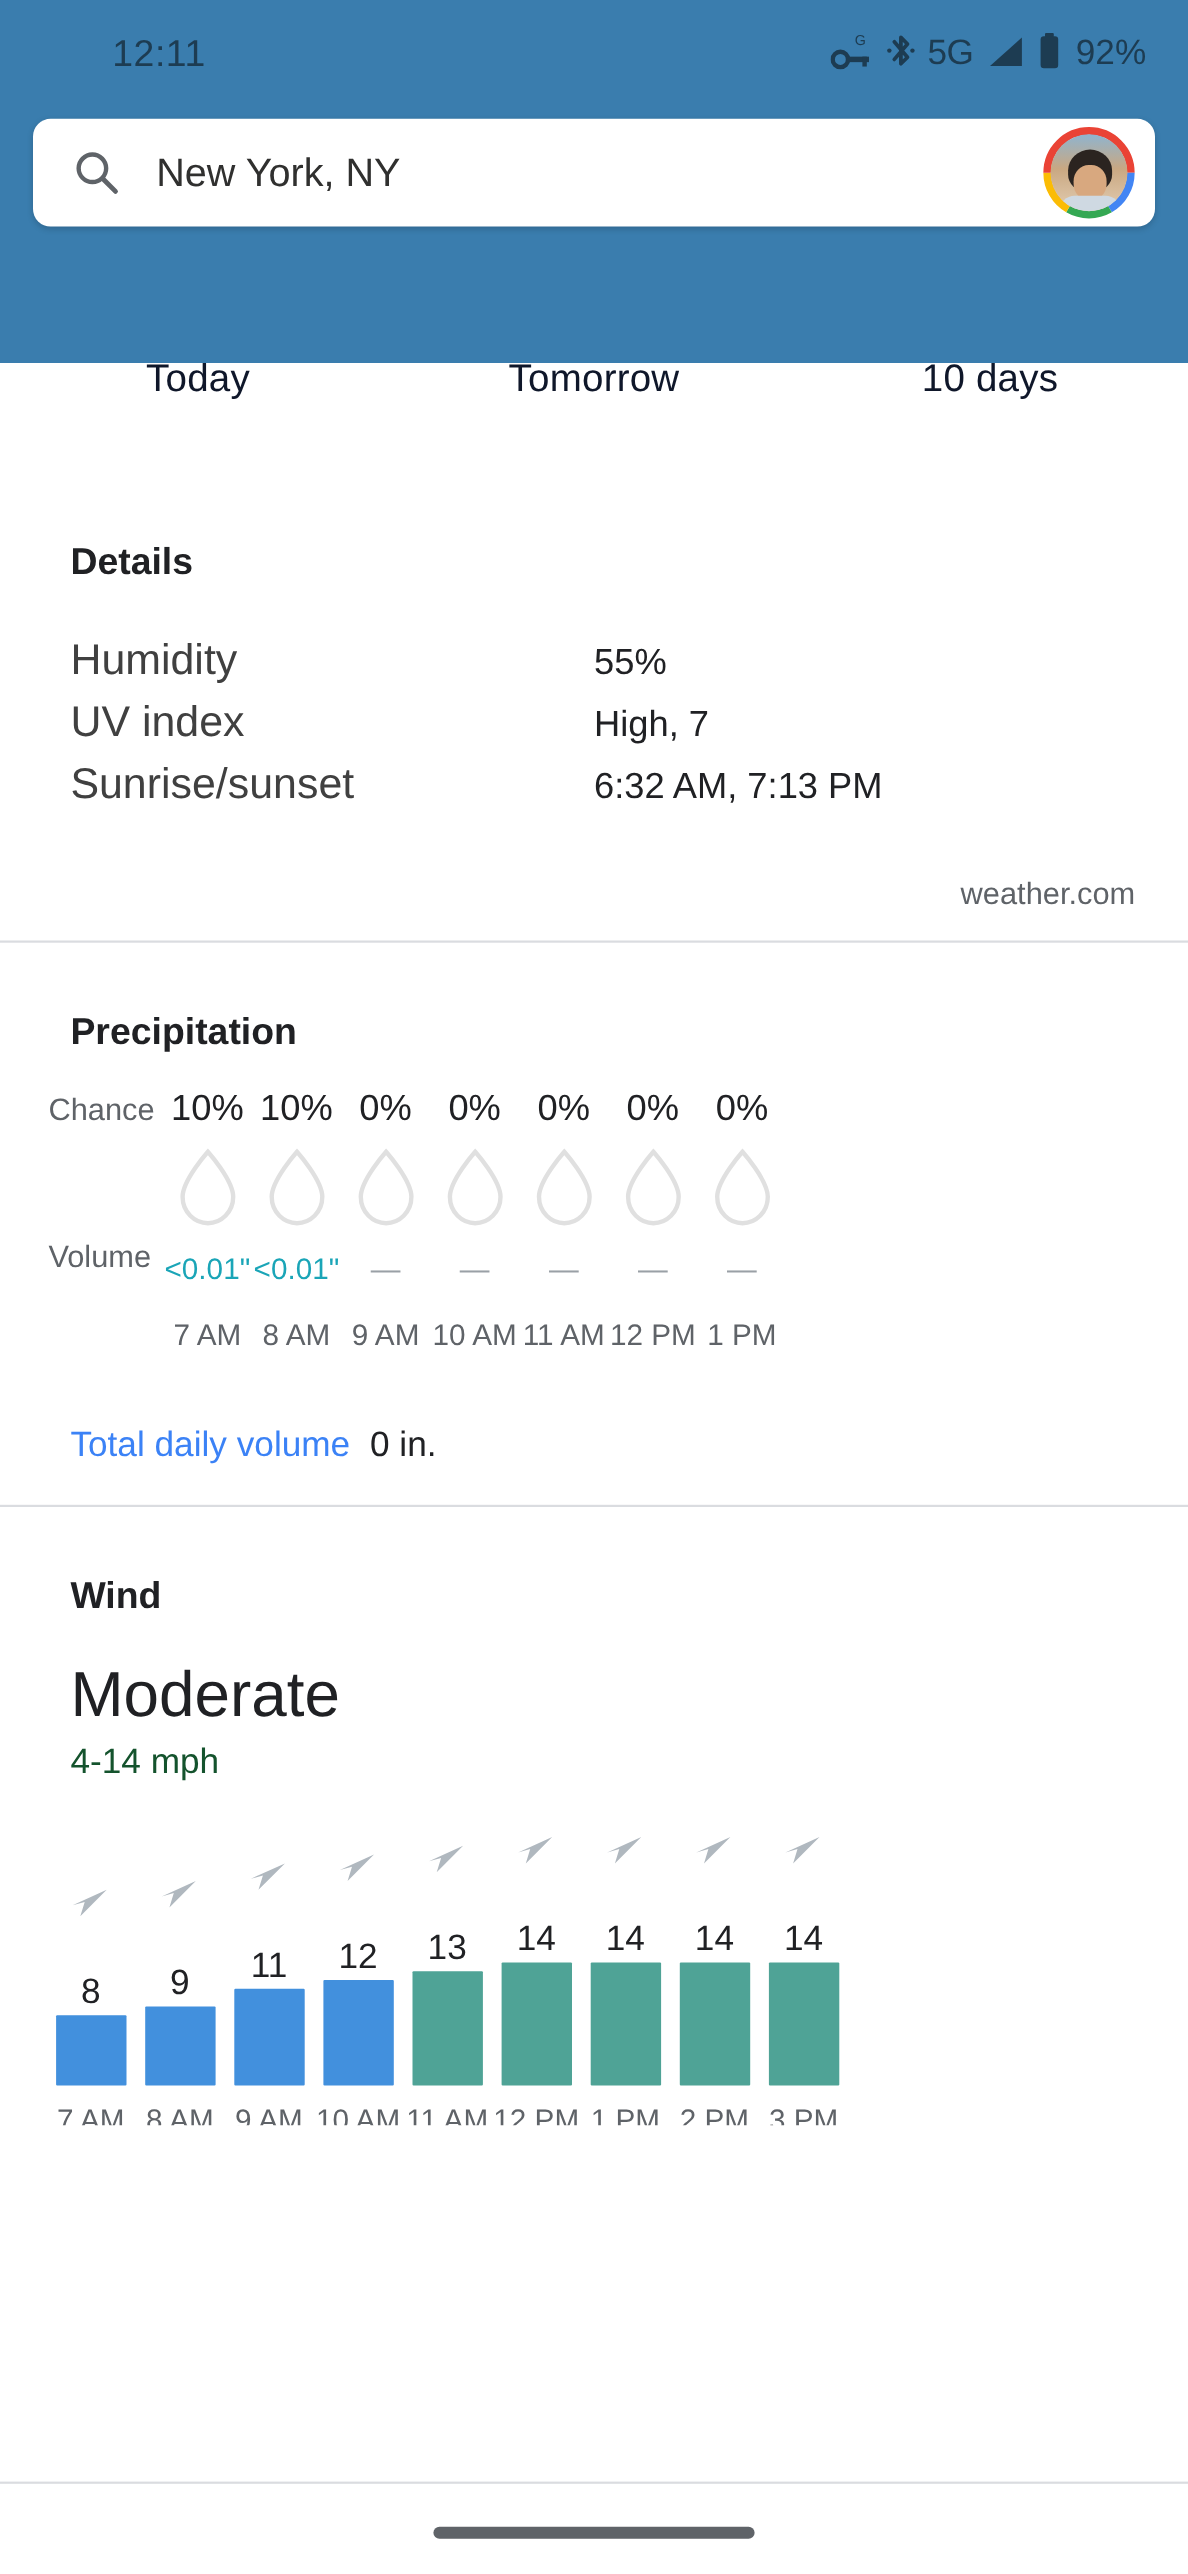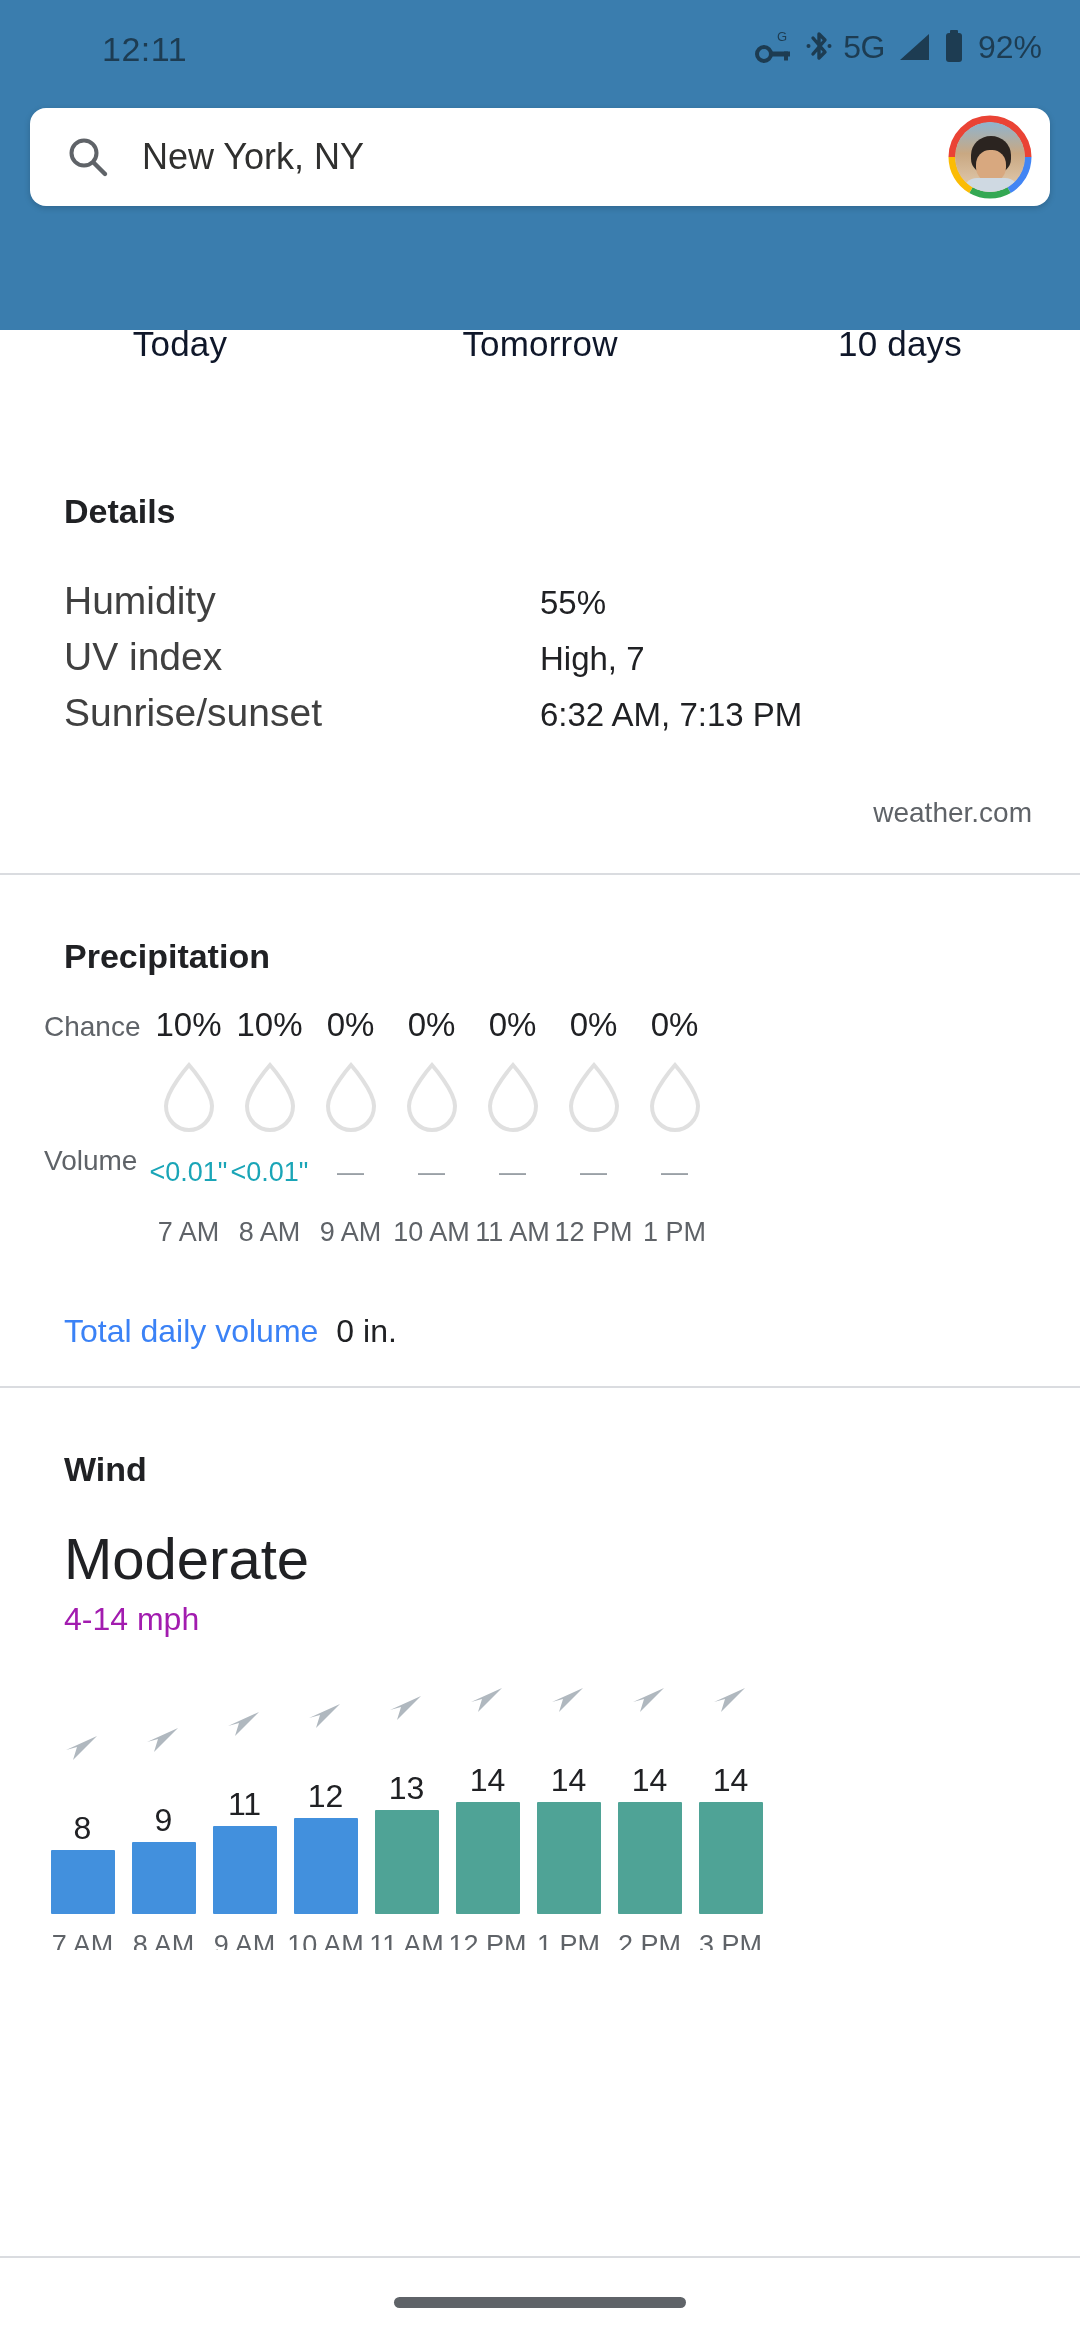--- a/index.html
+++ b/index.html
@@ -186,21 +186,21 @@
     position: relative;
   }
   .section-title {
     font-size: 34px;
     font-weight: bold;
     color: #202124;
     padding: 0 0 0 64px;
   }
 
   
-  .details-sec { padding-top: 62px; padding-bottom: 44px; }
+  .details-sec { padding-top: 62px; padding-bottom: 26px; }
   .details-table {
     margin-top: 48px;
     padding-left: 64px;
   }
   .det-row {
     display: flex;
     align-items: baseline;
     height: 56px;
   }
   .det-key {
@@ -291,21 +291,21 @@
     padding-left: 64px;
   }
   .wind-desc {
     font-size: 58px;
     color: #202124;
     line-height: 68px;
   }
   .wind-range {
     margin-top: 8px;
     font-size: 32px;
-    color: #a21caf;
+    color: #14532d;
   }
   .wind-chart {
     margin-top: 42px;
     position: relative;
     height: 270px;
     padding-left: 42px;
     overflow: hidden;
   }
   .wind-cols {
     display: flex;

